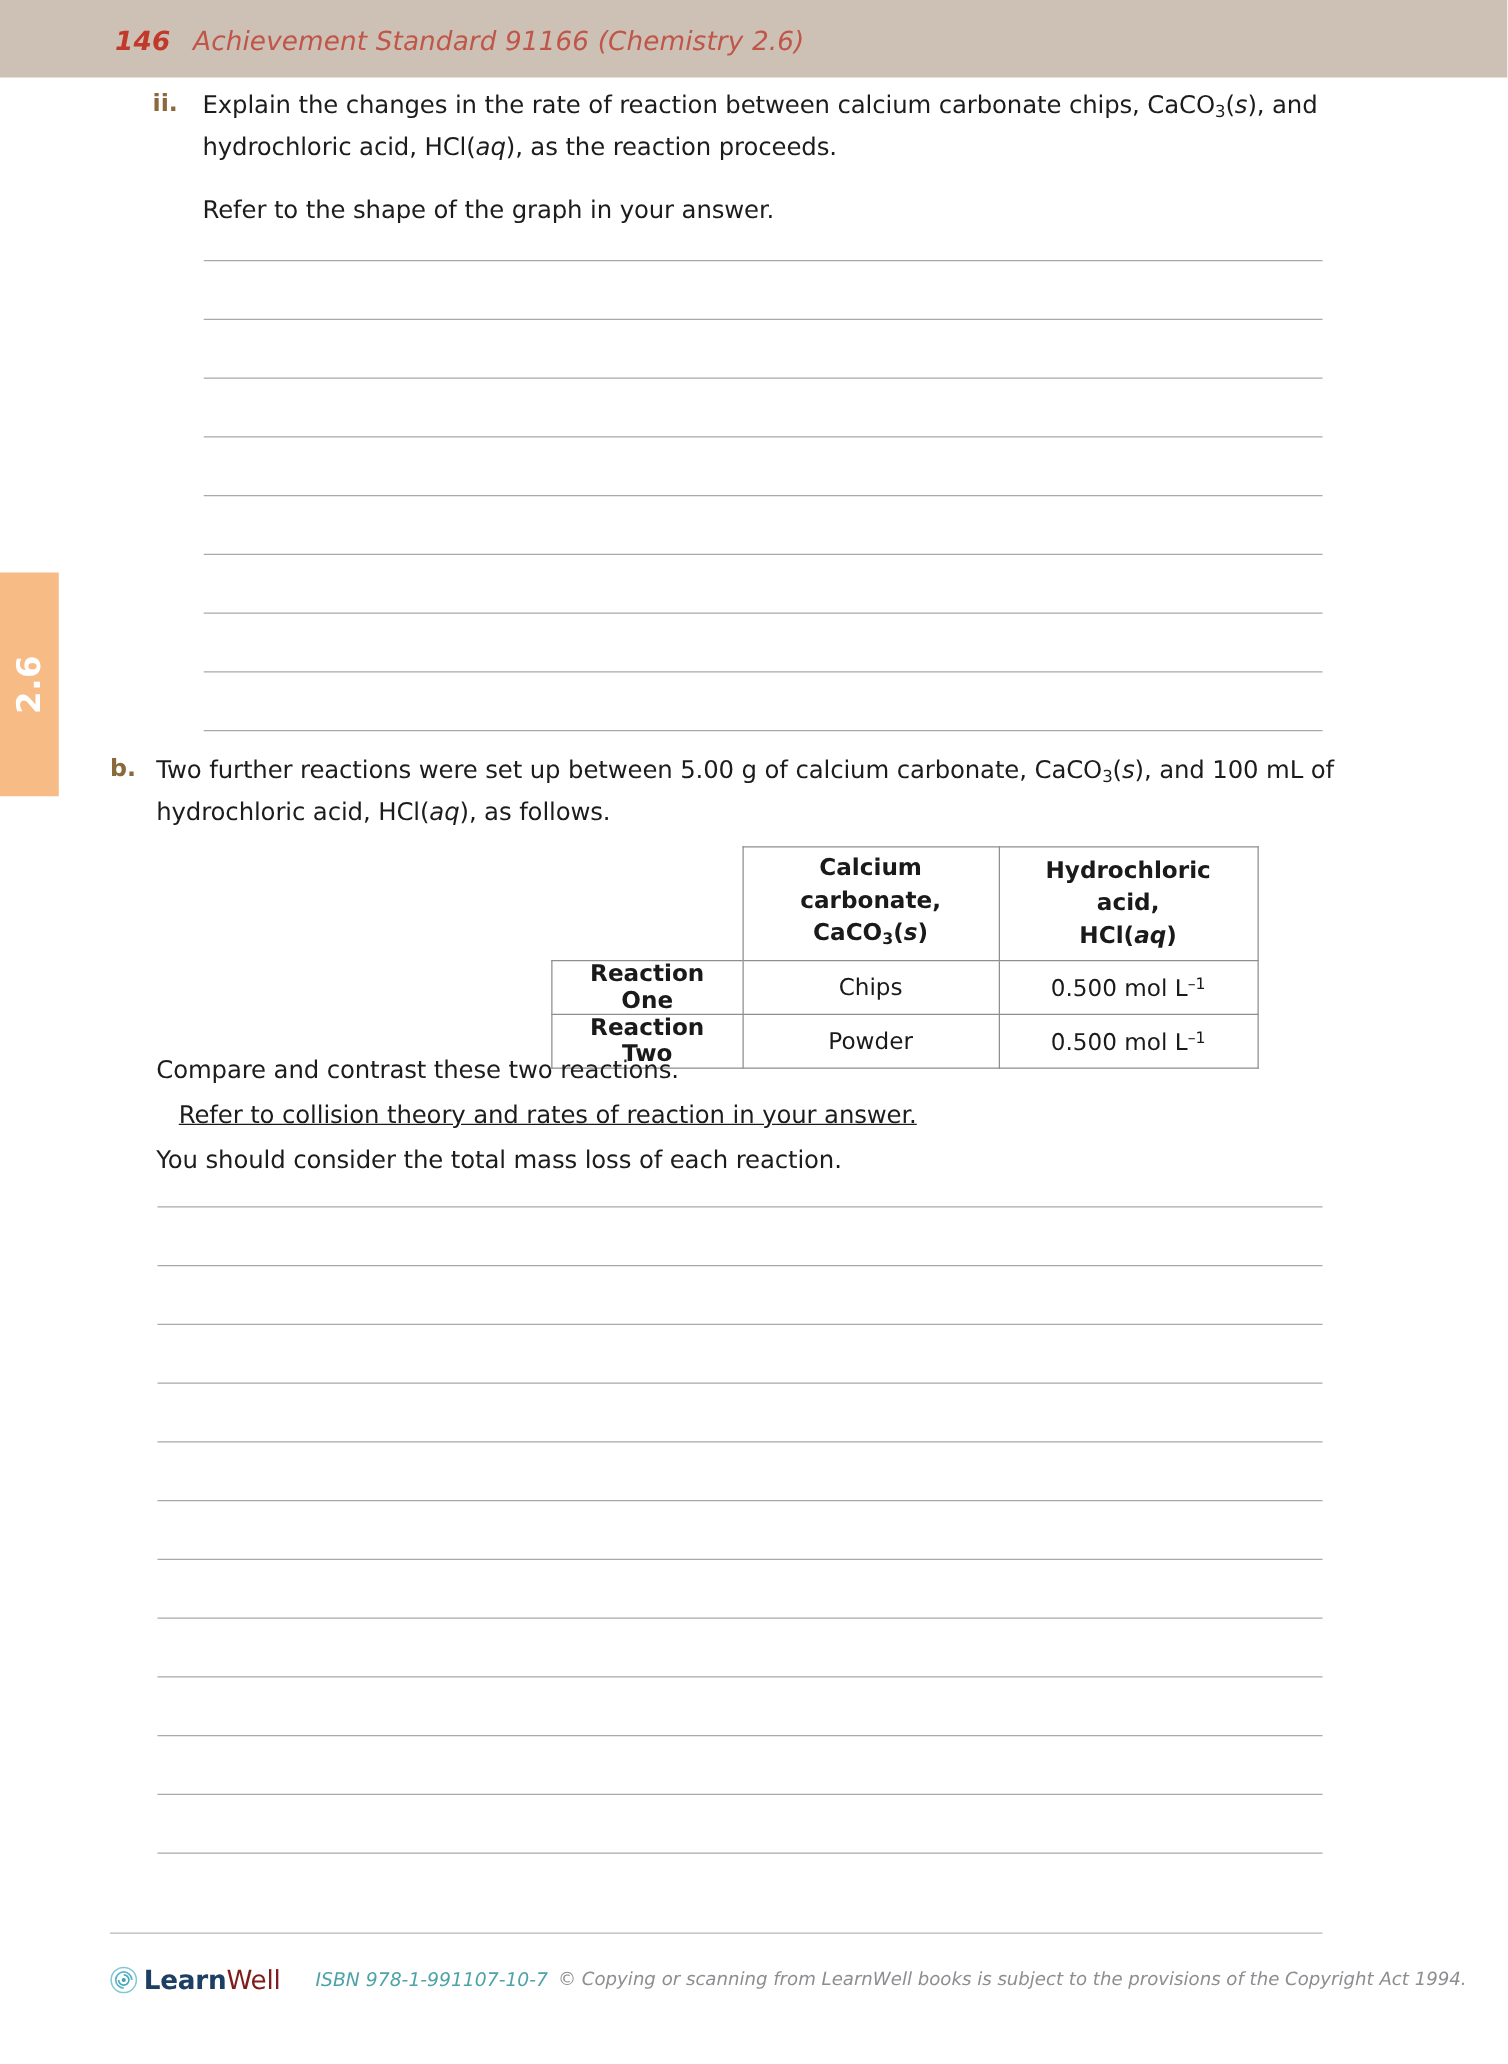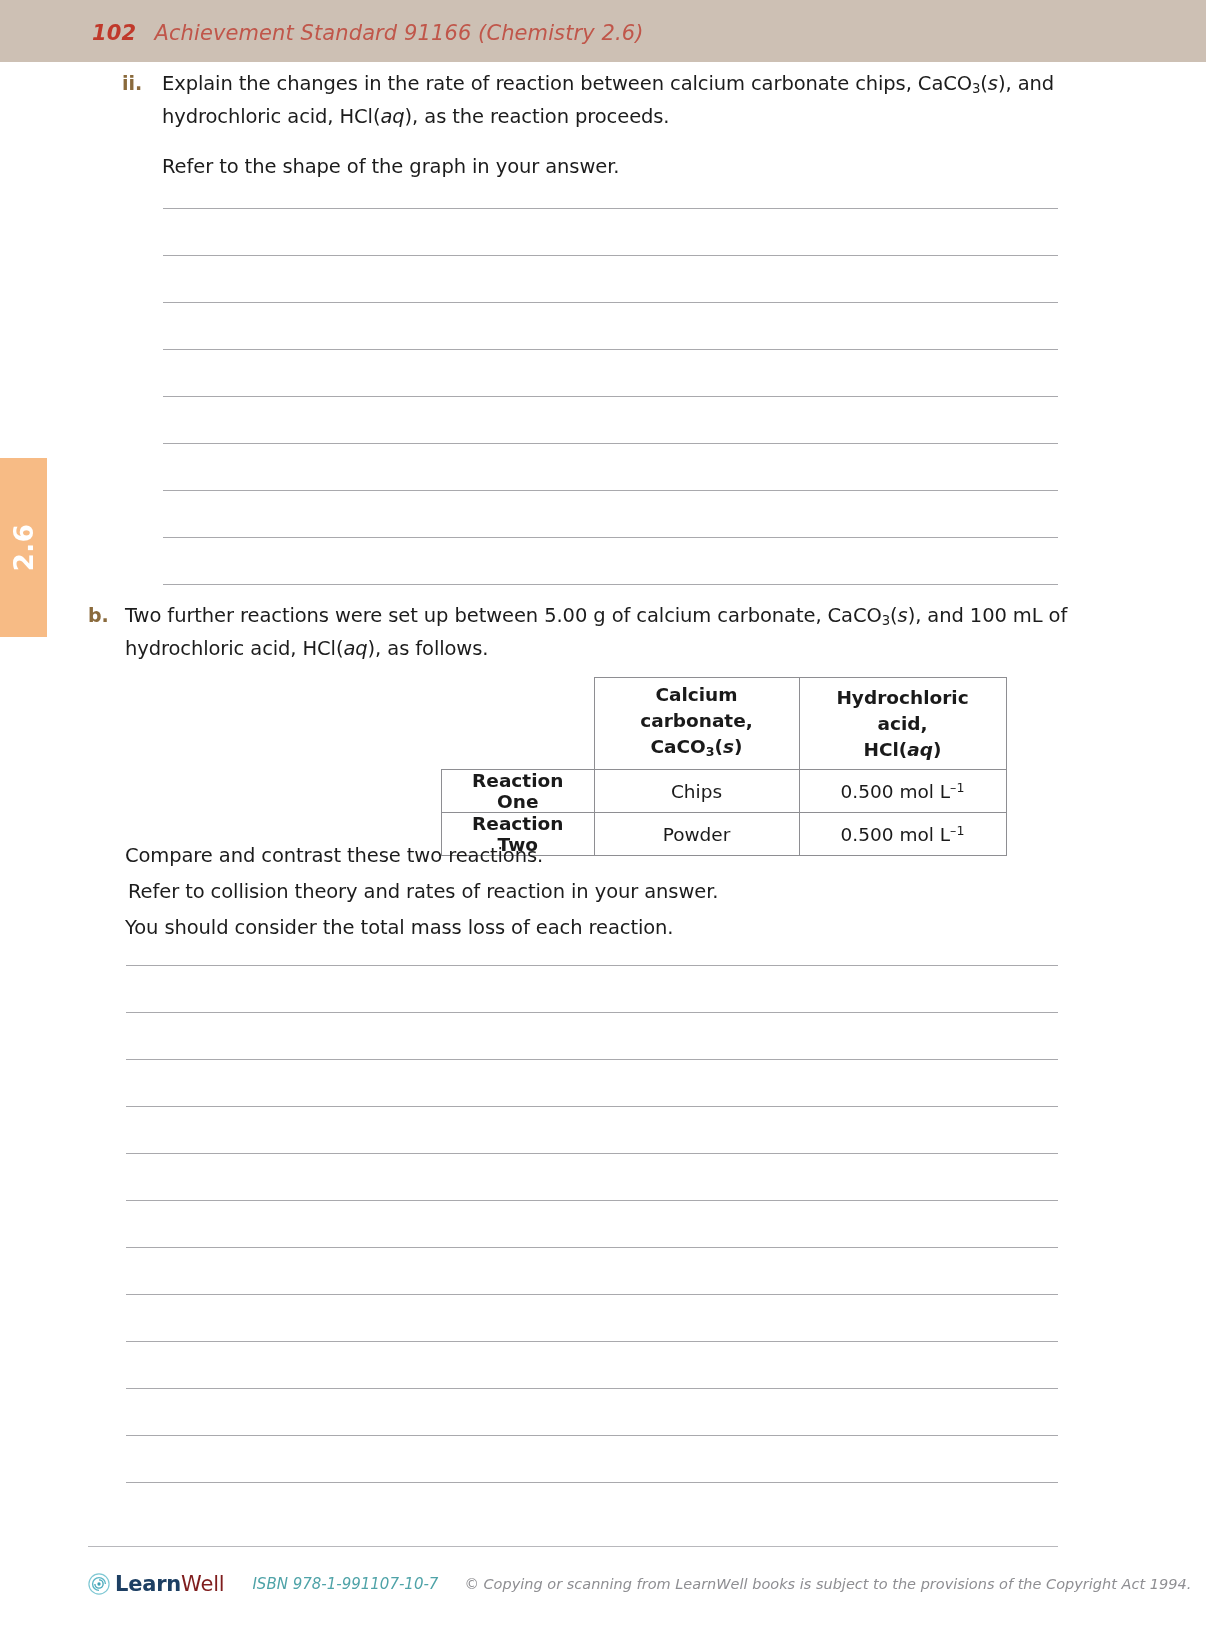--- a/index.html
+++ b/index.html
@@ -159,33 +159,33 @@
   #footer-brand .b1 { color: #1d3f63; font-weight: bold; }
   #footer-brand .b2 { color: #7f1d1d; font-weight: normal; }
   #footer-isbn {
     margin-left: 28px;
     font-size: 15px;
     font-style: italic;
     color: #4fa3a8;
     font-family: "DejaVu Sans", sans-serif;
   }
   #footer-copyright {
-    margin-left: 26px;
+    margin-left: 8px;
     font-size: 14.5px;
     font-style: italic;
     color: #8e8e92;
     font-family: "DejaVu Sans", sans-serif;
   }
 </style>
 </head>
 <body>
 
 <div id="header-bar">
   <div id="header-inner">
-    <span id="header-page-number">102</span><span id="header-title">Achievement Standard 91166 (Chemistry 2.6)</span>
+    <span id="header-page-number">146</span><span id="header-title">Achievement Standard 91166 (Chemistry 2.6)</span>
   </div>
 </div>
 
 <div id="section-tab">
   <div id="section-tab-label">2.6</div>
 </div>
 
 <div class="q-block" style="left:122px; top:70px; width:940px;">
   <span class="marker" style="left:0; top:2px;">ii.</span>
   <div class="body-text" style="margin-left:40px;">
@@ -233,21 +233,21 @@
   </tr>
   <tr>
     <th class="row-head">Reaction Two</th>
     <td class="data-cell">Powder</td>
     <td class="data-cell"><span>0.500 mol L</span><sup>–1</sup></td>
   </tr>
 </tbody>
   </table>
 
 <div class="body-text" style="position:absolute; left:125px; top:842px;">Compare and contrast these two reactions.</div>
-<div class="body-text" style="position:absolute; left:128px; top:878px;">Refer to collision theory and rates of reaction in your answer.</div>
+<div class="body-text" style="position:absolute; left:143px; top:878px;text-decoration:underline;">Refer to collision theory and rates of reaction in your answer.</div>
 <div class="body-text" style="position:absolute; left:125px; top:914px;">You should consider the total mass loss of each reaction.</div>
 
 <div class="answer-line" style="left:126px; top:965px;  width:932px;"></div>
 <div class="answer-line" style="left:126px; top:1012px; width:932px;"></div>
 <div class="answer-line" style="left:126px; top:1059px; width:932px;"></div>
 <div class="answer-line" style="left:126px; top:1106px; width:932px;"></div>
 <div class="answer-line" style="left:126px; top:1153px; width:932px;"></div>
 <div class="answer-line" style="left:126px; top:1200px; width:932px;"></div>
 <div class="answer-line" style="left:126px; top:1247px; width:932px;"></div>
 <div class="answer-line" style="left:126px; top:1294px; width:932px;"></div>

